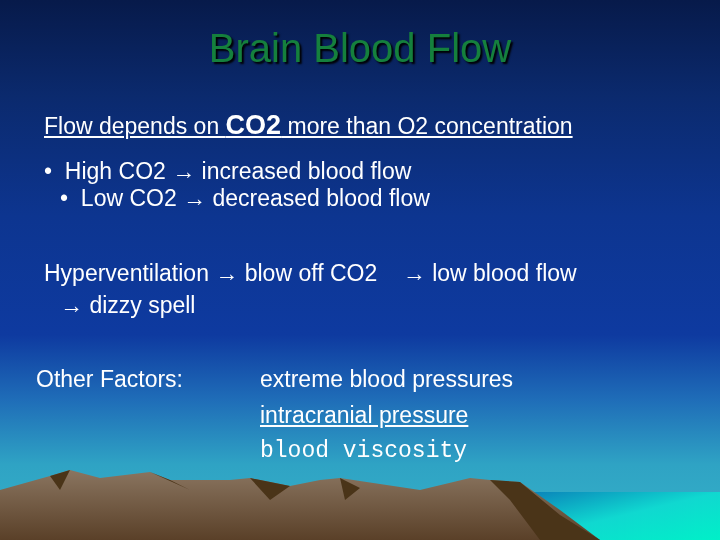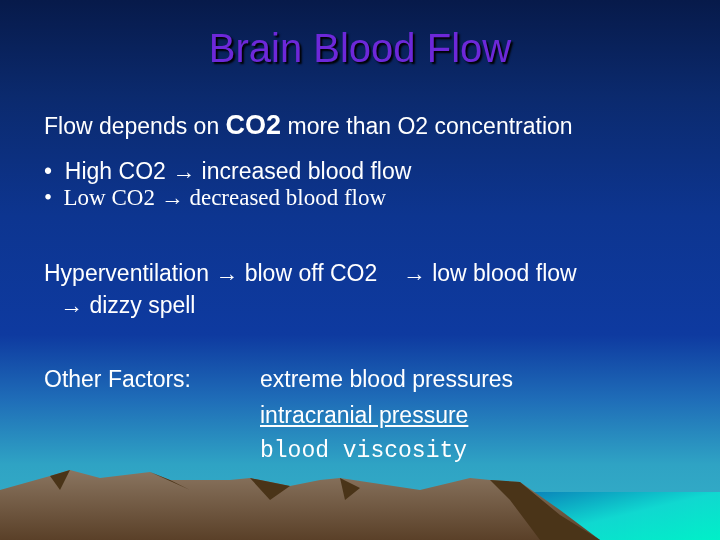--- a/index.html
+++ b/index.html
@@ -1,19 +1,19 @@
 <!DOCTYPE html>
 <html><head>
 <meta charset="utf-8">
 <style>
   html, body { margin:0; padding:0; }
   body { width:720px; height:540px; overflow:hidden; position:relative;
     font-family:"Liberation Sans", sans-serif; color:#fff;
     background: linear-gradient(to bottom, #071a4a 0%, #0b2a6e 18%, #0d3590 40%, #0e3aa0 62%, #1f6db8 74%, #2fa3c4 86%, #35b3c8 100%); }
-  .title { position:absolute; top:26px; left:0; width:720px; text-align:center; font-size:40px; color:#6d28d9; text-shadow:2px 2px 2px #000; }
+  .title { position:absolute; top:26px; left:0; width:720px; text-align:center; font-size:40px; color:#15803d; text-shadow:2px 2px 2px #000; }
   .line { position:absolute; font-size:23px; white-space:nowrap; }
   .bold { font-weight:bold; font-size:27px; }
   .scene { position:absolute; left:0; top:0; }
 </style>
 </head>
 <body>
 
 <svg class="scene" width="720" height="540">
   <defs>
     <linearGradient id="water" x1="0" y1="0" x2="1" y2="1">
@@ -26,24 +26,24 @@
         <stop offset="1" stop-color="#5a4028"></stop>
     </linearGradient>
   </defs>
   <rect x="520" y="492" width="200" height="48" fill="url(#water)"></rect>
   <path d="M0,540 L0,490 L50,476 L70,470 L100,478 L150,472 L170,480 L230,480 L250,478 L290,486 L320,480 L340,478 L380,484 L420,490 L470,478 L490,480 L520,482 L560,510 L600,540 Z" fill="url(#mtn)"></path>
   <path d="M50,476 L70,470 L60,490 Z M150,472 L190,490 L170,480 Z M250,478 L270,500 L290,486 Z M340,478 L345,500 L360,488 Z M490,480 L520,482 L560,515 L600,540 L540,540 L510,500 Z" fill="#4a3418"></path>
 </svg>
 
 <div class="title">Brain Blood Flow</div>
 
-<div class="line" style="left:44px;top:110px;"><span>Flow depends on </span><span class="bold">CO2</span><span> more than O2 concentration</span></div>
+<div class="line" style="left:44px;top:110px;text-decoration:underline;"><span>Flow depends on </span><span class="bold">CO2</span><span> more than O2 concentration</span></div>
 
 <div class="line" style="left:44px;top:158px;"><span>•</span>&nbsp;&nbsp;<span>High CO2 → increased blood flow</span></div>
-<div class="line" style="left:44px;top:185px;font-family:Liberation Serif, serif;"><span>•</span>&nbsp;&nbsp;<span>Low CO2 → decreased blood flow</span></div>
+<div class="line" style="left:60px;top:185px;"><span>•</span>&nbsp;&nbsp;<span>Low CO2 → decreased blood flow</span></div>
 
 <div class="line" style="left:44px;top:260px;white-space:pre;text-align:center;">Hyperventilation → blow off CO2    → low blood flow</div>
 <div class="line" style="left:60px;top:292px;">→ dizzy spell</div>
 
-<div class="line" style="left:44px;top:366px;">Other Factors:</div>
+<div class="line" style="left:36px;top:366px;">Other Factors:</div>
 <div class="line" style="left:260px;top:366px;">extreme blood pressures</div>
 <div class="line" style="left:260px;top:402px;text-decoration:underline;">intracranial pressure</div>
 <div class="line" style="left:260px;top:438px;font-family:Liberation Mono, monospace;">blood viscosity</div>
 
 </body></html>

